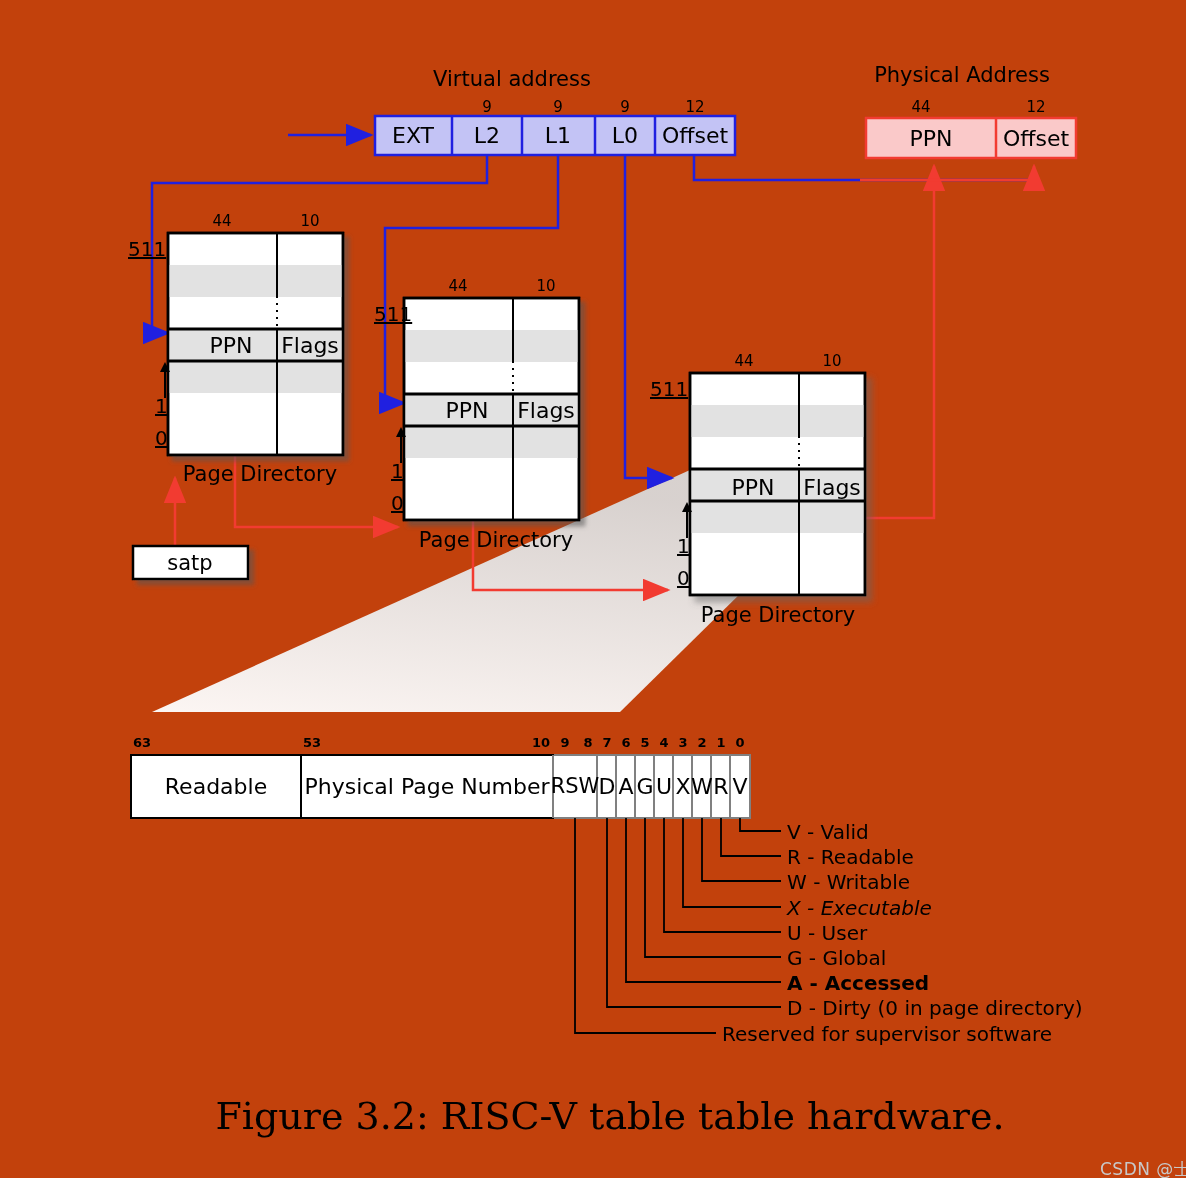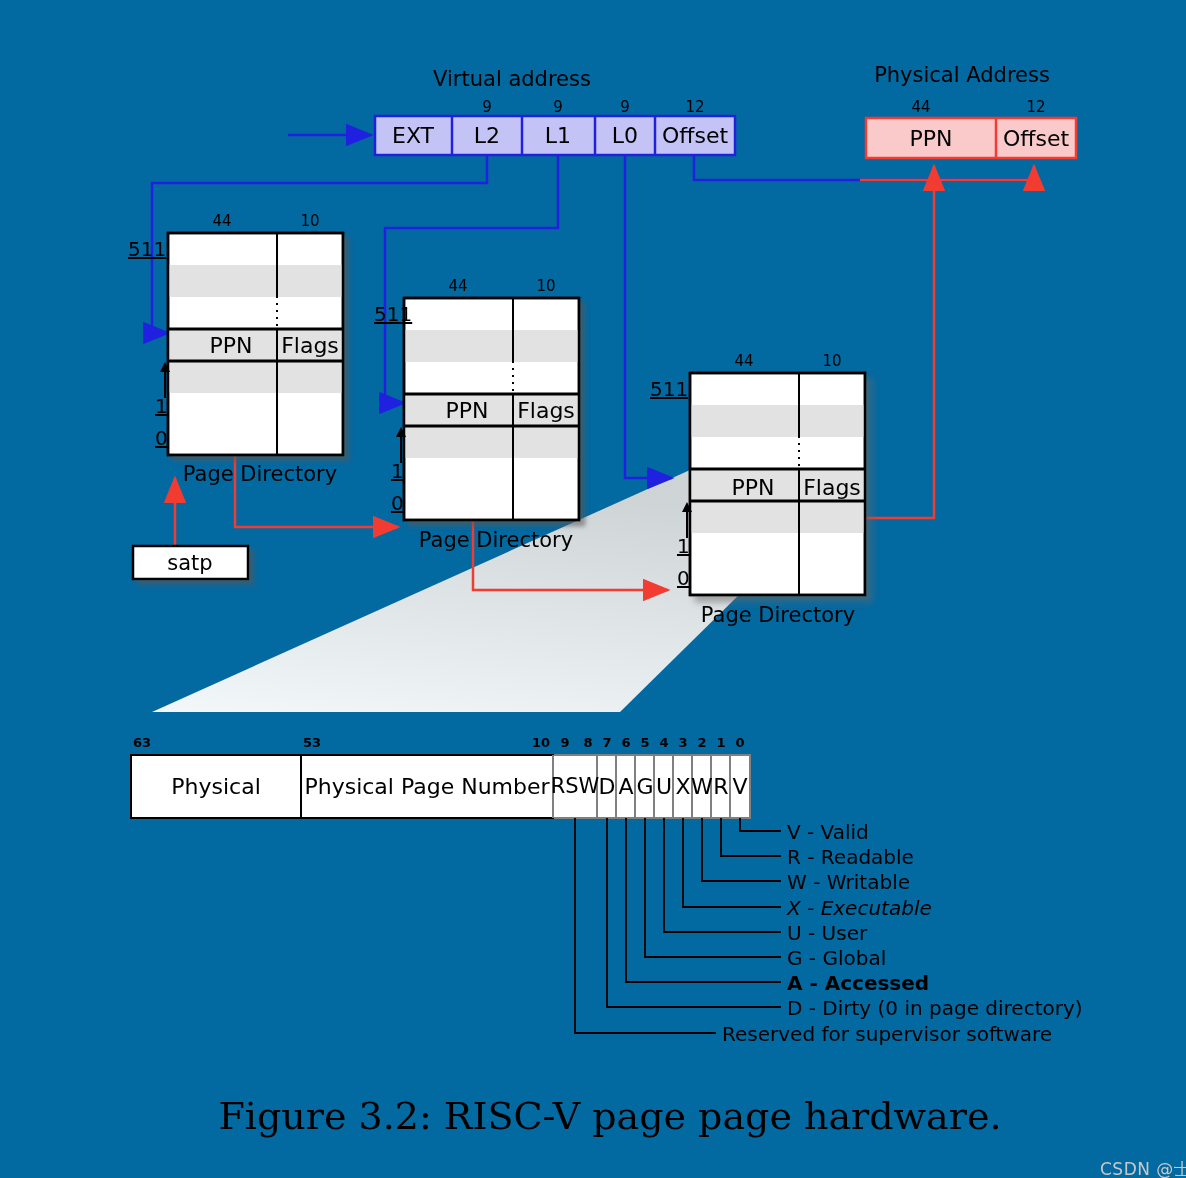--- a/index.html
+++ b/index.html
@@ -1,17 +1,17 @@
 <!DOCTYPE html>
 <html><head>
 <meta charset="utf-8">
 <style>
   html,body{margin:0;padding:0;background:#fff;}
   body{width:1186px;height:1178px;font-family:"DejaVu Sans","Liberation Sans",sans-serif;color:#000;}
-  #root{position:relative;width:1186px;height:1178px;overflow:hidden;background:#0369a1;}
+  #root{position:relative;width:1186px;height:1178px;overflow:hidden;background:#c2410c;}
   #svg{position:absolute;left:0;top:0;width:1186px;height:1178px;}
   .lbl{position:absolute;white-space:nowrap;}
   .ttl{font-size:21px;}
   .bits{font-size:15px;}
   .bits-sm{font-size:13px;font-weight:bold;}
   .cell{font-size:22px;}
   .idx{font-size:20px;text-decoration:underline;}
   .pdname{font-size:21px;}
   .legend{font-size:20px;}
   .satp{font-size:21px;}
@@ -217,21 +217,21 @@
   <div class="lbl bits-sm ctr" style="left:588px;top:735px;">8</div>
   <div class="lbl bits-sm ctr" style="left:607px;top:735px;">7</div>
   <div class="lbl bits-sm ctr" style="left:626px;top:735px;">6</div>
   <div class="lbl bits-sm ctr" style="left:645px;top:735px;">5</div>
   <div class="lbl bits-sm ctr" style="left:664px;top:735px;">4</div>
   <div class="lbl bits-sm ctr" style="left:683px;top:735px;">3</div>
   <div class="lbl bits-sm ctr" style="left:702px;top:735px;">2</div>
   <div class="lbl bits-sm ctr" style="left:721px;top:735px;">1</div>
   <div class="lbl bits-sm ctr" style="left:740px;top:735px;">0</div>
 
-  <div class="lbl cell ctr" style="left:216px;top:774px;">Physical</div>
+  <div class="lbl cell ctr" style="left:216px;top:774px;">Readable</div>
   <div class="lbl cell ctr" style="left:427px;top:774px;">Physical Page Number</div>
   <div class="lbl cell ctr" style="left:575px;top:774px;font-size:21px;">RSW</div>
   <div class="lbl cell ctr" style="left:607px;top:774px;">D</div>
   <div class="lbl cell ctr" style="left:626px;top:774px;">A</div>
   <div class="lbl cell ctr" style="left:645px;top:774px;">G</div>
   <div class="lbl cell ctr" style="left:664px;top:774px;">U</div>
   <div class="lbl cell ctr" style="left:683px;top:774px;">X</div>
   <div class="lbl cell ctr" style="left:702px;top:774px;">W</div>
   <div class="lbl cell ctr" style="left:721px;top:774px;">R</div>
   <div class="lbl cell ctr" style="left:740px;top:774px;">V</div>
@@ -239,17 +239,17 @@
   <div class="lbl legend" style="left:787px;top:820px;">V - Valid</div>
   <div class="lbl legend" style="left:787px;top:845px;">R  - Readable</div>
   <div class="lbl legend" style="left:787px;top:870px;">W - Writable</div>
   <div class="lbl legend" style="left:787px;top:896px;font-style:italic;">X - Executable</div>
   <div class="lbl legend" style="left:787px;top:921px;">U - User</div>
   <div class="lbl legend" style="left:787px;top:946px;">G - Global</div>
   <div class="lbl legend" style="left:787px;top:971px;font-weight:bold;">A - Accessed</div>
   <div class="lbl legend" style="left:787px;top:996px;">D - Dirty (0 in page directory)</div>
   <div class="lbl legend" style="left:722px;top:1022px;text-align:center;">Reserved for supervisor software</div>
 
-  <div class="lbl cap ctr" style="left:610px;top:1094px;">Figure 3.2: RISC-V page page hardware.</div>
+  <div class="lbl cap ctr" style="left:610px;top:1094px;">Figure 3.2: RISC-V table table hardware.</div>
 
   <div class="lbl wm" style="left:1100px;top:1158px;">CSDN @士全</div>
 
 </div>
 
 </body></html>

